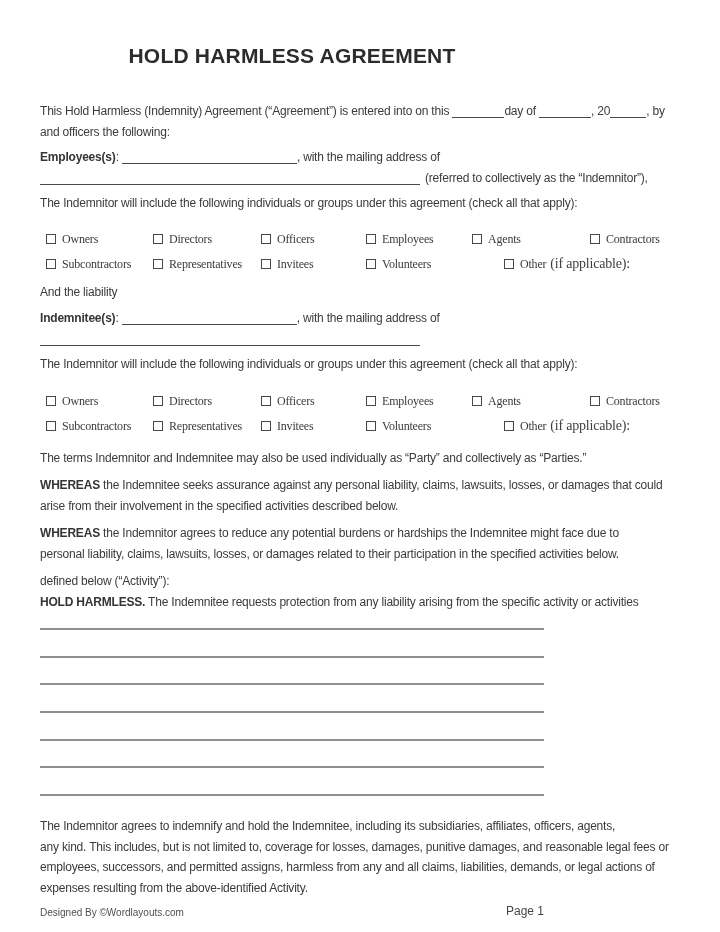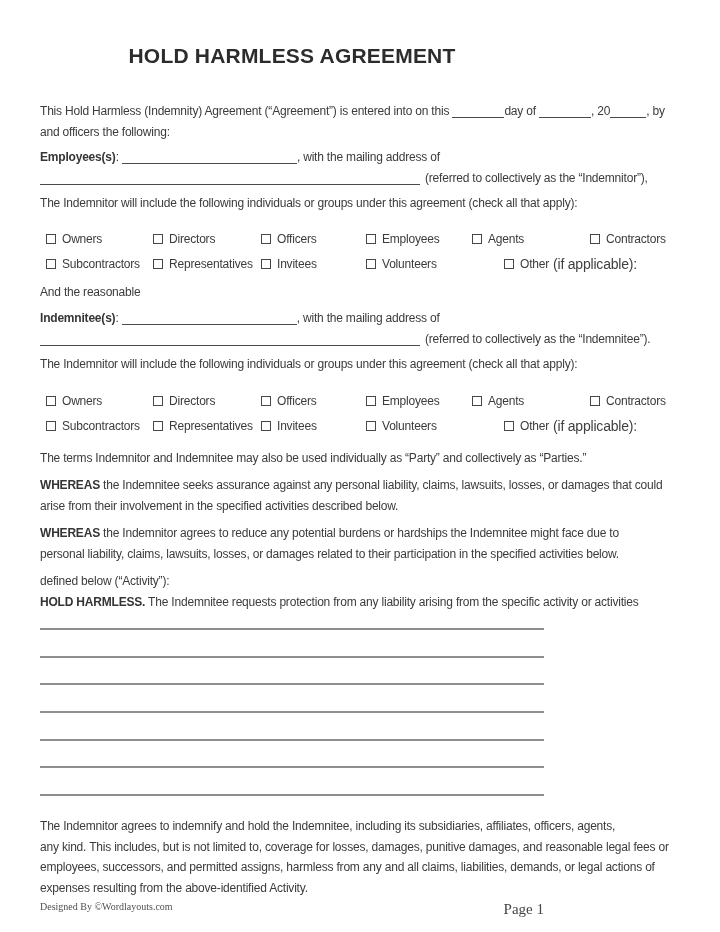--- a/index.html
+++ b/index.html
@@ -23,21 +23,21 @@
   b, .bold { font-weight:700; color:#353535; }
   .mb5{margin-bottom:5px;} .mb6{margin-bottom:6px;} .mb7{margin-bottom:7px;}
   .mb9{margin-bottom:9px;} .mb13{margin-bottom:13px;} .mb14{margin-bottom:14px;}
   .mb20{margin-bottom:20px;}
   .blank {
     display:inline-block; border-bottom:1px solid #4a4a4a;
     height:13px; vertical-align:-3px;
   }
   .w52{width:52px;} .w36{width:36px;} .w175{width:175px;} .w380{width:380px;} .mrt{margin-right:5px;}
   
-  .cbx-group { padding-left:6px; }
+  .cbx-group { padding-left:6px;font-family:Liberation Serif, serif; }
   .cbx-row {
     display:grid;
     grid-template-columns:107px 108px 105px 106px 118px 1fr;
     height:25px; align-items:center;
   }
   .cb { display:flex; align-items:center; cursor:default; }
   .box {
     width:10px; height:10px; border:1px solid #474747;
     display:inline-block; flex:0 0 auto; background:#fff;
   }
@@ -45,24 +45,24 @@
   .cb.other { grid-column:5 / 7;padding-left:32px; }
   .smalltext { font-size:14px; margin-left:4px; color:#3f3f3f; white-space:nowrap; }
   .flexblank { flex:1 1 auto; margin-left:8px; margin-right:3px; align-self:flex-end; margin-bottom:3px; height:10px; }
   
   .activity { }
   .activity-line { height:27.7px; border-bottom:2px solid #8f8f8f; }
   .activity-line.first { height:18px; }
   
   .footer {
     margin-top:auto;
-    display:flex; justify-content:space-between; 
-    font-size:10px; color:#4f4f4f; letter-spacing:0;font-family:Liberation Serif, serif;
-  }
-  .footer .pagenum { font-size:15px; color:#454545;padding-left:11px; }
+    display:flex; justify-content:space-between; align-items:flex-end;
+    font-size:10px; color:#4f4f4f; letter-spacing:0;
+  }
+  .footer .pagenum { font-size:12px; color:#454545;padding-left:11px; }
 </style>
 </head>
 <body>
 
 <div class="page">
 
   <h1 class="title">HOLD HARMLESS AGREEMENT</h1>
 
   <div class="para mb5">
     <span class="line"><span>This Hold Harmless (Indemnity) Agreement (“Agreement”) is entered into on this </span><span class="blank w52"></span><span>day of </span><span class="blank w52"></span><span>, 20</span><span class="blank w36"></span><span>, by</span></span>
@@ -125,26 +125,26 @@
       <span class="cb other">
           <span class="box"></span>
           <span class="cblabel">Other</span>
           <span class="smalltext">(if applicable):</span>
           <span class="blank flexblank"></span>
         </span>
     </div>
   </div>
 
   <div class="para mb6">
-    <span class="line">And the reasonable</span>
+    <span class="line">And the liability</span>
   </div>
 
   <div class="para mb5">
     <span class="line"><b>Indemnitee(s)</b><span>: </span><span class="blank w175"></span><span>, with the mailing address of</span></span>
-    <span class="line"><span class="blank w380 mrt"></span><span>(referred to collectively as the “Indemnitee”).</span></span>
+    <span class="line"><span class="blank w380 mrt"></span></span>
   </div>
 
   <div class="para mb14">
     <span class="line">The Indemnitor will include the following individuals or groups under this agreement (check all that apply):</span>
   </div>
 
   <div class="cbx-group mb9">
     <div class="cbx-row">
       <span class="cb">
           <span class="box"></span>

